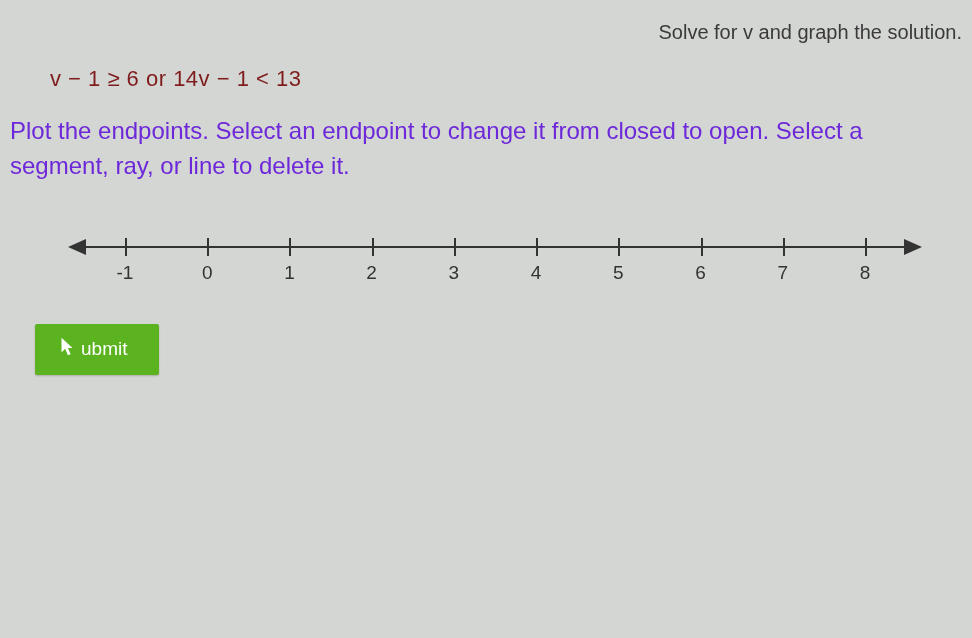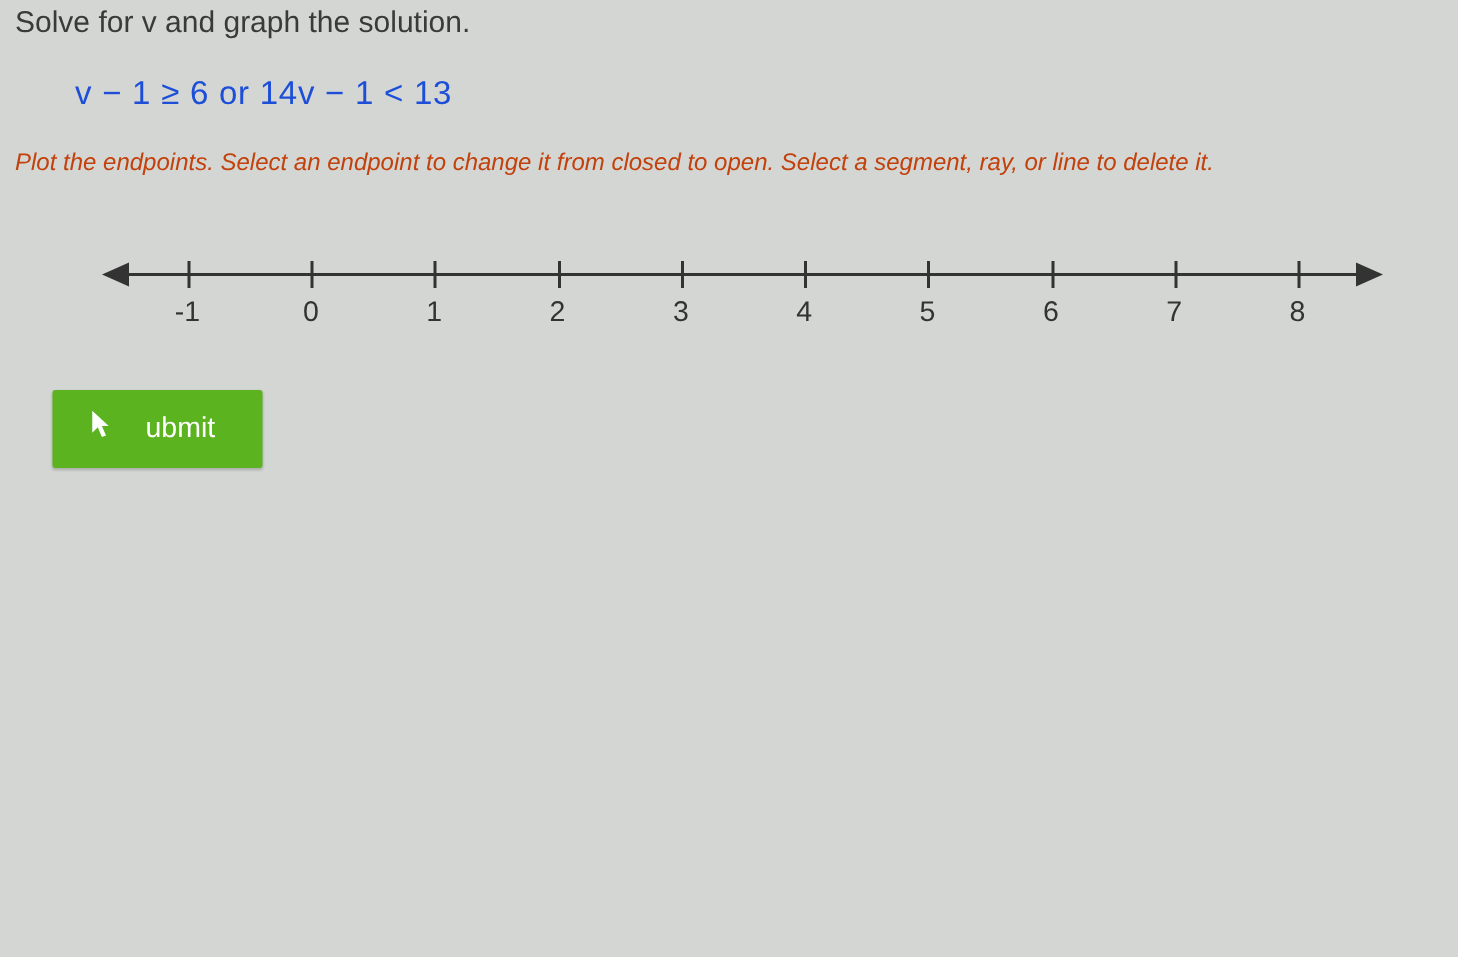--- a/index.html
+++ b/index.html
@@ -5,41 +5,41 @@
     * { margin: 0; padding: 0; box-sizing: border-box; }
     body {
       width: 972px;
       height: 638px;
       font-family: Verdana, Geneva, sans-serif;
       background: #d4d6d3;
       position: relative;
       overflow: hidden;
     }
     .header {
-      padding: 4px 10px 0 10px;
+      padding: 21px 10px 0 10px;
+      text-align: right;
     }
     .prompt {
       font-size: 20px;
       color: #3a3a3a;
       font-weight: 500;
     }
     .equation-block {
       padding: 22px 10px 22px 50px;
     }
     .equation {
       font-size: 22px;
-      color: #1d4ed8;
+      color: #7f1d1d;
       font-family: Verdana, sans-serif;
       letter-spacing: 0.5px;
     }
     .instruction {
       padding: 0 10px;
-      font-size: 16px;
-      color: #c2410c;
-      font-style: italic;
+      font-size: 24px;
+      color: #6d28d9;
       line-height: 1.45;
     }
     .numberline-container {
       margin-top: 30px;
       padding: 20px 40px 20px 70px;
       position: relative;
       height: 90px;
     }
     .numberline {
       position: relative;
@@ -81,21 +81,21 @@
       position: absolute;
       top: 28px;
       transform: translateX(-50%);
       font-size: 19px;
       color: #333;
     }
     .submit-btn {
       display: inline-flex;
       align-items: center;
       justify-content: center;
-      gap: 20px;
+      gap: 4px;
       margin: 20px 0 0 35px;
       background: #5bb31f;
       color: #fff;
       border: none;
       padding: 12px 32px 12px 22px;
       font-size: 19px;
       font-weight: 500;
       border-radius: 2px;
       cursor: pointer;
       font-family: inherit;

